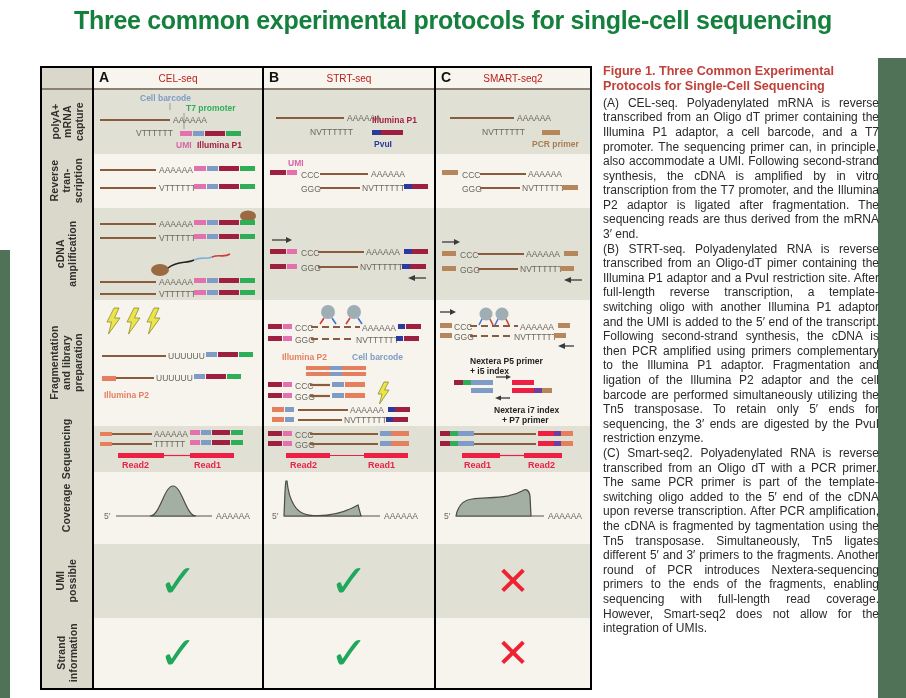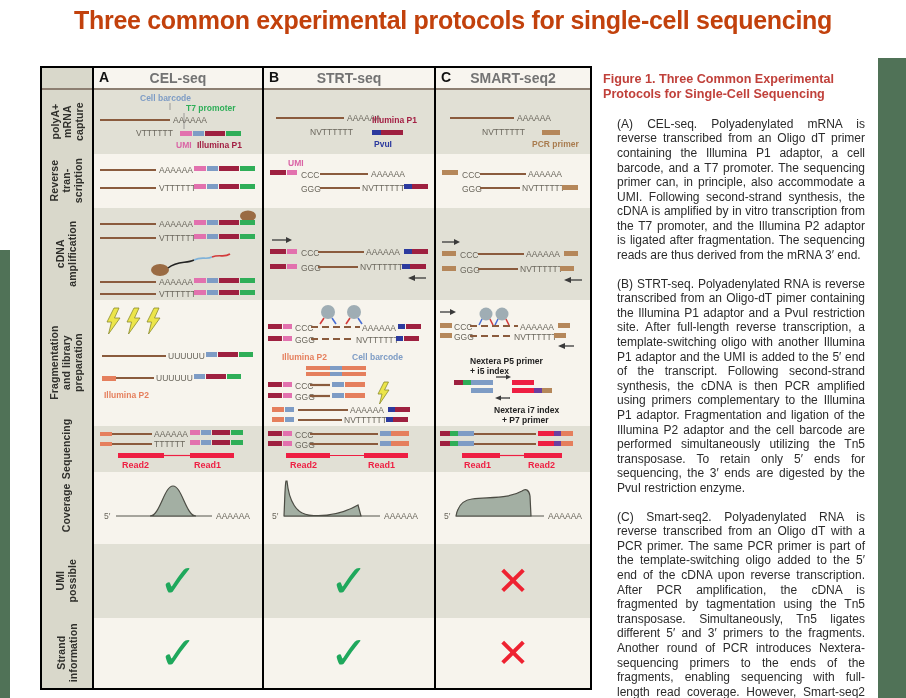--- a/index.html
+++ b/index.html
@@ -2,34 +2,34 @@
 <html lang="en"><head>
 <meta charset="utf-8">
 <style>
   html,body{margin:0;padding:0;background:#ffffff;}
   .page{position:relative;width:906px;height:698px;background:#fff;overflow:hidden;
         font-family:"Liberation Sans",sans-serif;}
   .strip{position:absolute;background:#507257;}
   .strip.left{left:0;top:250px;width:10px;height:448px;}
   .strip.right{left:878px;top:58px;width:28px;height:640px;}
   .slide-title{position:absolute;left:0;right:0;top:6px;text-align:center;
-     font-size:25px;font-weight:bold;color:#c2410c;letter-spacing:-0.3px;}
+     font-size:25px;font-weight:bold;color:#15803d;letter-spacing:-0.3px;}
   
   .figure{position:absolute;left:40px;top:66px;display:flex;border:2.5px solid #000;background:#fff;}
   .labelcol{width:50px;background:#d9d8cb;display:flex;flex-direction:column;}
   .labelcol .spacer{height:20px;border-bottom:2px solid #8d7f72;}
   .labelcell{display:flex;align-items:center;justify-content:center;}
   .rot{transform:rotate(-90deg);white-space:pre-line;text-align:center;font-weight:bold;
        font-size:10.5px;line-height:1.12;color:#30302c;letter-spacing:0.1px;}
   .panel{display:flex;flex-direction:column;border-left:2px solid #000;}
   .pa{width:168px}.pb{width:170px}.pc{width:154px}
   .phead{height:20px;background:#f8f5ef;border-bottom:2px solid #8d7f72;position:relative;
          display:flex;align-items:center;justify-content:center;}
   .phead .letter{position:absolute;left:5px;top:1px;font-size:14px;font-weight:bold;color:#111;}
-  .phead .pname{font-size:14px;font-weight:bold;color:#737373;}
+  .phead .pname{font-size:10px;font-weight:normal;color:#b91c1c;}
   .cell{position:relative;}
   .bgA{background:#e1e0d5}.bgB{background:#f7f4ed}
   .h1{height:64px}.h2{height:54px}.h3{height:92px}.h4{height:126px}
   .h5{height:46px}.h6{height:72px}.h7{height:74px}.h8{height:70px}
   .markcell{display:flex;align-items:center;justify-content:center;}
   .mark.yes{font-size:46px;color:#1fa85c;line-height:1;}
   .mark.no{font-size:40px;color:#ee2231;line-height:1;}
   svg{display:block;}
   svg text{font-family:"Liberation Sans",sans-serif;}
   .sq{font-size:8.5px;fill:#6a665c;}
@@ -47,22 +47,22 @@
   .bolt{fill:#ece54a;stroke:#8b8b2f;stroke-width:0.8;}
   .tn5{fill:#9fadb4;}
   .legR{stroke:#d23b3b;stroke-width:1.6;fill:none;}
   .legB{stroke:#4a6fd4;stroke-width:1.6;fill:none;}
   .ah{fill:#3a3a3a;}
   
   .bpk{fill:#e271ae}.bbl{fill:#7e9cc5}.bdr{fill:#9e2040}.bgn{fill:#2fae58}
   .bor{fill:#e57f5d}.btn{fill:#b5875a}.bnv{fill:#2c3a9e}.brd{fill:#ee1f43}.bpu{fill:#6a3fa0}
   
   .caption{position:absolute;left:603px;top:64px;width:276px;}
-  .caption h2{margin:8px 0 1px 0;font-size:12.6px;line-height:1.22;color:#c0403a;font-weight:bold;}
-  .caption p{margin:14px;font-size:12px;line-height:14.6px;color:#2b2b2b;text-align:justify;}
+  .caption h2{margin:0 0 1px 0;font-size:12.6px;line-height:1.22;color:#c0403a;font-weight:bold;}
+  .caption p{margin:0;font-size:12px;line-height:14.6px;color:#2b2b2b;text-align:justify;}
   .citation{position:absolute;left:592px;top:638px;width:300px;font-size:17px;color:#0c0c0c;
             z-index:5;white-space:nowrap;}
 </style>
 </head>
 <body>
 
 <div class="page">
   <div class="strip left"></div>
   <div class="strip right"></div>
 

